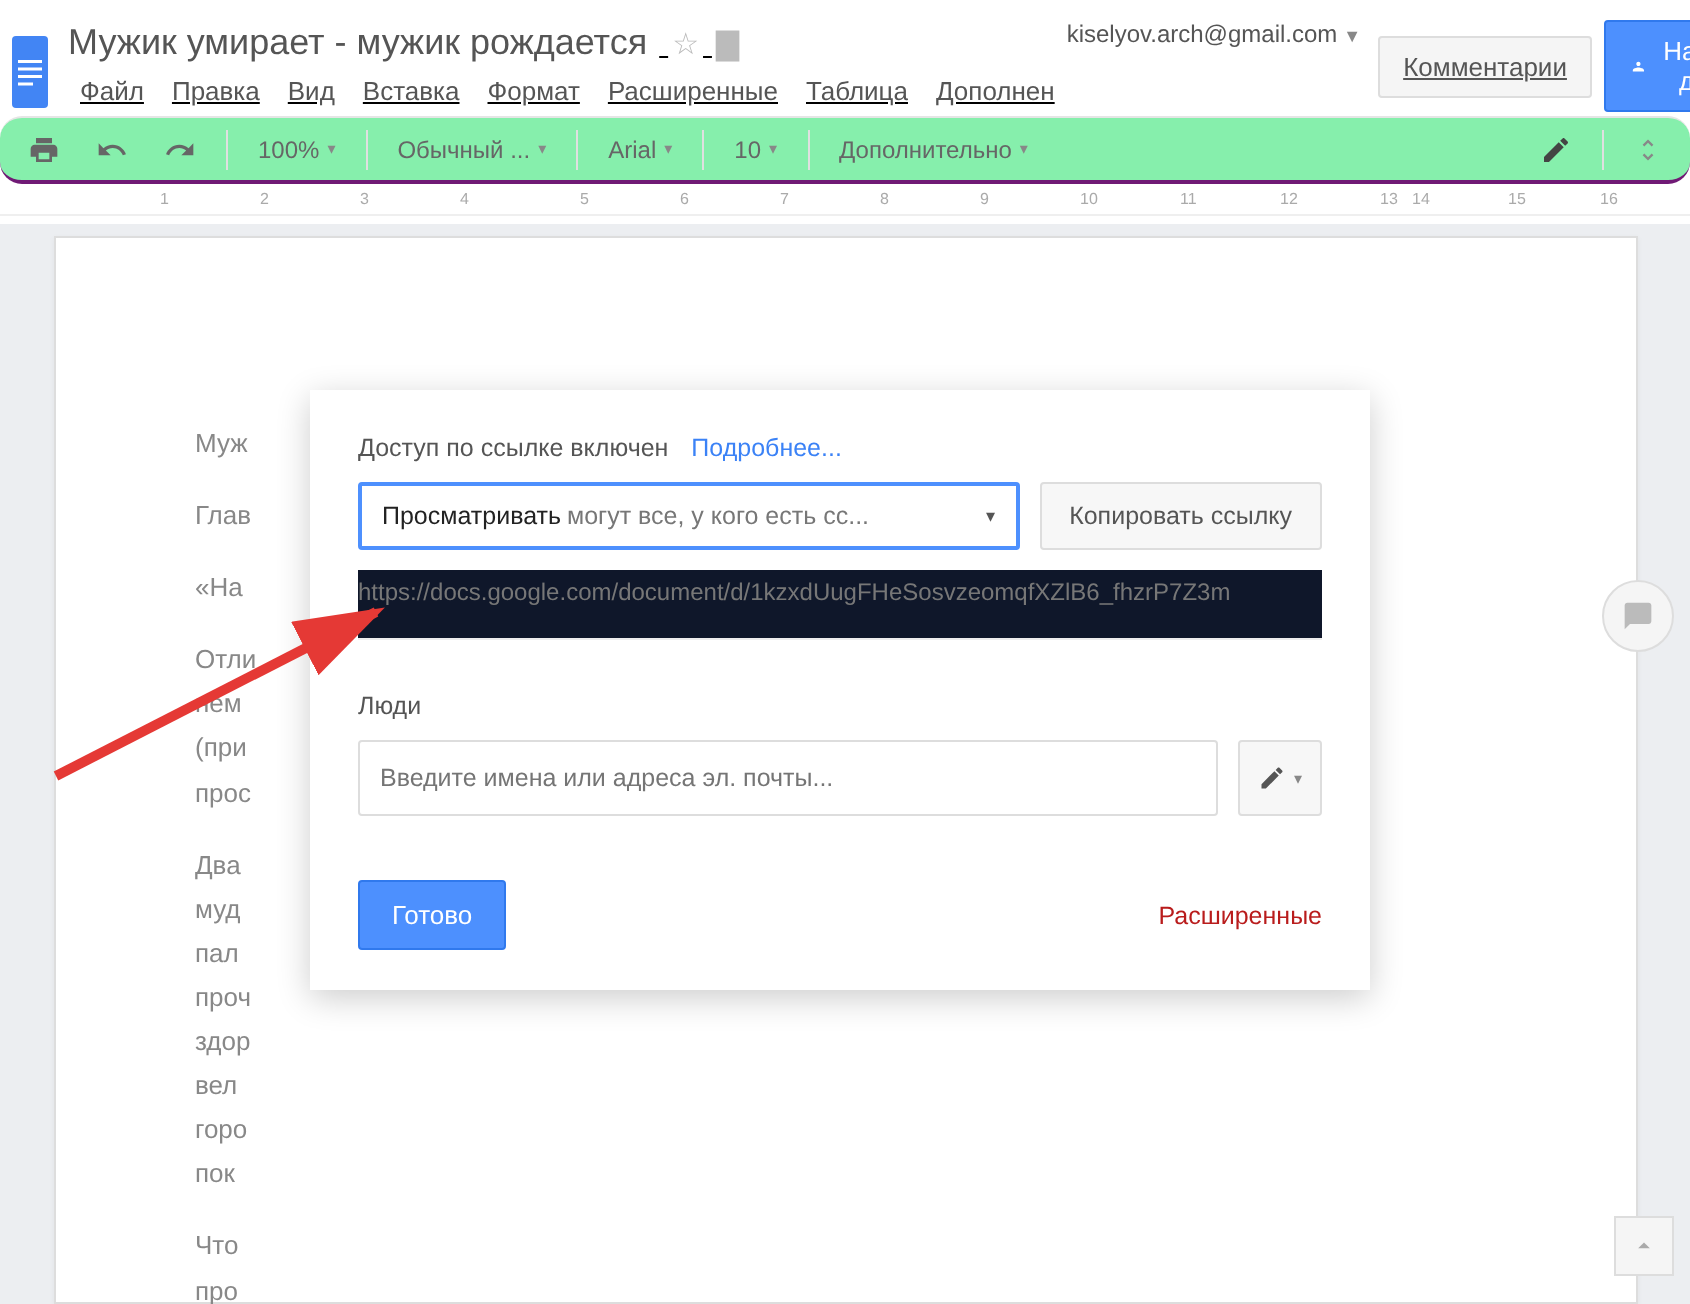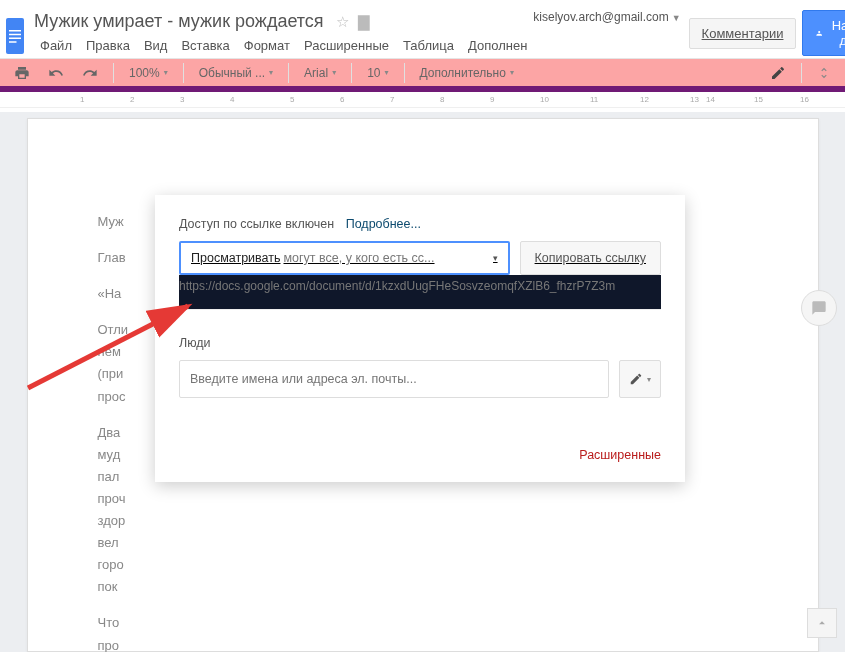--- a/index.html
+++ b/index.html
@@ -21,21 +21,21 @@
   }
   .docs-logo {
     width: 36px; height: 36px;
     background: #4285f4;
     border-radius: 2px;
     display: flex; align-items: center; justify-content: center;
     margin-right: 10px;
     margin-top: 6px;
   }
   .docs-logo svg { fill: #fff; }
-  .title-area { flex: 1; }
+  .title-area { flex: 1; text-decoration: underline; }
   .doc-title {
     font-size: 18px;
     color: #555;
     display: inline-block;
     margin-right: 6px;
   }
   .star-icon, .folder-icon {
     display: inline-block;
     color: #bbb;
     font-size: 15px;
@@ -83,26 +83,27 @@
     cursor: pointer;
     display: flex; align-items: center;
     align-self: center;
   }
   .btn-share-hdr svg { fill: #fff; margin-right: 5px; }
 
   
   .toolbar {
     height: 34px;
     border-top: 1px solid #e5e5e5;
-    border-bottom: 6px solid #701a75;
-    background: #fca5a5;
+    border-bottom: 2px solid #701a75;
+    background: #86efac;
     display: flex;
     align-items: center;
     padding: 0 8px;
     gap: 6px;
+    border-radius: 11px;
   }
   .tb-btn {
     padding: 4px 6px;
     color: #666;
     font-size: 12px;
     display: flex; align-items: center;
     cursor: pointer;
   }
   .tb-sep { width: 1px; height: 20px; background: #e0e0e0; margin: 0 3px; }
   .tb-drop::after { content: " ▾"; font-size: 8px; color: #888; margin-left: 4px; }
@@ -199,23 +200,23 @@
     width: 26px; height: 26px;
     background: #0f9d58;
     border-radius: 50%;
     display: flex; align-items: center; justify-content: center;
   }
   .link-badge svg { fill: #fff; }
   .status-row {
     font-size: 12.5px; color: #555;
     margin-bottom: 10px;
   }
-  .status-row a { color: #0c4a6e; text-decoration: none; margin-left: 8px; }
+  .status-row a { color: #3b82f6; text-decoration: none; margin-left: 8px; }
   .access-row {
-    display: flex; gap: 10px;  text-decoration: underline;
+    display: flex; gap: 10px; margin-bottom: 10px;
   }
   .access-select {
     flex: 1;
     border: 2px solid #4d90fe;
     border-radius: 2px;
     padding: 8px 10px;
     font-size: 12.5px;
     display: flex; align-items: center;
     cursor: pointer;
   }
@@ -235,21 +236,21 @@
     width: 100%;
     background: #0f172a;
     color: #777;
     font-size: 12px;
     padding: 4px 0 16px 0;
     white-space: nowrap; overflow: hidden; text-overflow: ellipsis;
     border: none;
     border-bottom: 1px solid #eee;
   }
   .people-label { font-size: 12.5px; color: #555; margin: 26px 0 10px 0; }
-  .people-row { display: flex; gap: 10px; margin-bottom: 50px;}
+  .people-row { display: flex; gap: 10px; margin-bottom: 32px;}
   .people-input {
     flex: 1;
     border: 1px solid #ddd;
     border-radius: 2px;
     padding: 11px 10px;
     font-size: 12.5px;
     color: #999;
   }
   .pencil-btn {
     border: 1px solid #ddd;
@@ -444,15 +445,16 @@
   <div class="people-row">
     <input class="people-input" placeholder="Введите имена или адреса эл. почты..." style="">
     <button class="pencil-btn">
       <svg width="14" height="14" viewBox="0 0 24 24" fill="#555">
           <path d="M3 17.25V21h3.75L17.81 9.94l-3.75-3.75L3 17.25zM20.71 7.04c.39-.39.39-1.02 0-1.41l-2.34-2.34c-.39-.39-1.02-.39-1.41 0l-1.83 1.83 3.75 3.75 1.83-1.83z"></path>
         </svg>
     </button>
   </div>
 
   <div class="modal-footer">
+    <button class="done-btn">Готово</button>
     <span class="adv-link">Расширенные</span>
   </div>
 </div>
 
 </body></html>

